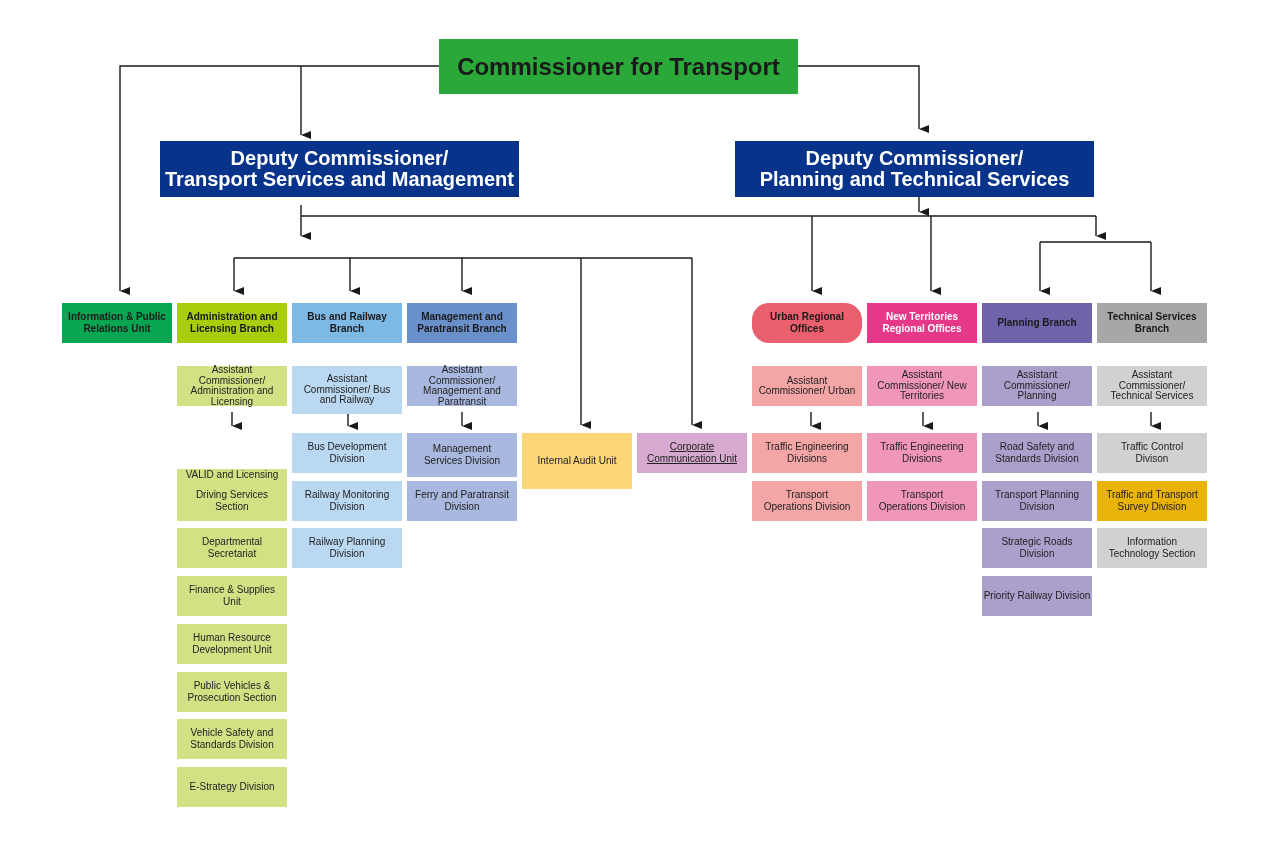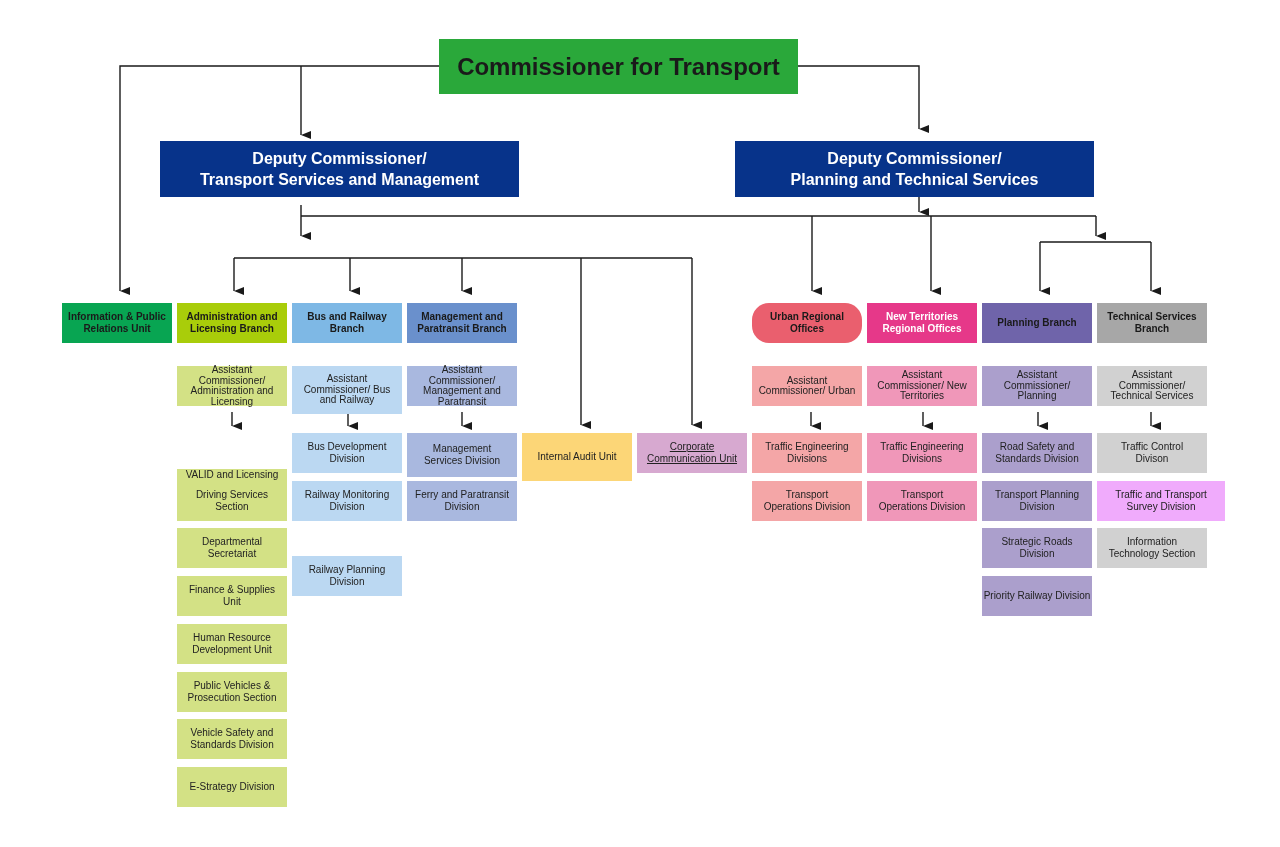--- a/index.html
+++ b/index.html
@@ -1,20 +1,20 @@
 <!DOCTYPE html>
 <html><head>
 <meta charset="utf-8">
 <style>
   html, body { margin:0; padding:0; background:#ffffff; }
   body { width:1280px; height:847px; position:relative; overflow:hidden; font-family:"Liberation Sans", sans-serif; }
   svg.lines { position:absolute; left:0; top:0; width:1280px; height:847px; }
   .box { position:absolute; display:flex; align-items:center; justify-content:center; text-align:center; box-sizing:border-box; color:#222; }
   .top { font-weight:bold; font-size:24px; color:#1a1a1a; }
-  .deputy { font-weight:bold; font-size:16px; color:#fff; line-height:21px; }
+  .deputy { font-weight:bold; font-size:20px; color:#fff; line-height:21px; }
   .branch { font-weight:bold; font-size:10px; line-height:12px; color:#1a1a1a; }
   .sub { font-size:10px; line-height:12px; color:#222; }
   .ac { font-size:10px; line-height:10.5px; color:#222; }
 </style>
 </head>
 <body>
 
 <svg class="lines" xmlns="http://www.w3.org/2000/svg">
   <defs>
     <marker id="arr" markerWidth="8" markerHeight="10" refX="4" refY="10" orient="auto" markerUnits="userSpaceOnUse">
@@ -65,21 +65,21 @@
 </div>
 <div class="box deputy" style="left:735px;top:141px;width:359px;height:56px;background:#07338a;flex-direction:column;">
   <span>Deputy Commissioner/</span>
   <span>Planning and Technical Services</span>
 </div>
 
 <div class="box branch" style="left:62px;top:303px;width:110px;height:40px;background:#08a552;padding:0 4px;">
   <span>Information &amp; Public Relations Unit</span>
 </div>
 
-<div class="box sub" style="left:522px;top:433px;width:110px;height:48px;background:#fcd677;">
+<div class="box sub" style="left:522px;top:433px;width:110px;height:56px;background:#fcd677;">
   <span>Internal Audit Unit</span>
 </div>
 <div class="box sub" style="left:637px;top:433px;width:110px;height:40px;background:#d7a9d0;padding:0 8px;text-decoration:underline;">
   <span>Corporate Communication Unit</span>
 </div>
 
 <div id="branches">
     <div class="box branch" style="left: 177px; top: 303px; width: 110px; height: 40px; background: rgb(169, 205, 10); padding: 0px 4px;">
       <span>Administration and Licensing Branch</span>
     </div>
@@ -115,21 +115,21 @@
     </div>
     <div class="box ac" style="left: 292px; top: 366px; width: 110px; height: 48px; background: rgb(187, 216, 242); padding: 0px 6px;">
       <span>Assistant Commissioner/ Bus and Railway</span>
     </div>
     <div class="box sub" style="left: 292px; top: 433px; width: 110px; height: 40px; background: rgb(187, 216, 242); padding: 0px 8px;">
       <span>Bus Development Division</span>
     </div>
     <div class="box sub" style="left: 292px; top: 480.7px; width: 110px; height: 40px; background: rgb(187, 216, 242); padding: 0px 8px;">
       <span>Railway Monitoring Division</span>
     </div>
-    <div class="box sub" style="left: 292px; top: 528.4px; width: 110px; height: 40px; background: rgb(187, 216, 242); padding: 0px 8px; margin-top: 28px;">
+    <div class="box sub" style="left: 292px; top: 528.4px; width: 110px; height: 40px; background: rgb(187, 216, 242); padding: 0px 8px;">
       <span>Railway Planning Division</span>
     </div>
     <div class="box branch" style="left: 407px; top: 303px; width: 110px; height: 40px; background: rgb(106, 144, 204); padding: 6px 4px;">
       <span>Management and Paratransit Branch</span>
     </div>
     <div class="box ac" style="left: 407px; top: 366px; width: 110px; height: 40px; background: rgb(169, 184, 223); padding: 0px 6px;">
       <span>Assistant Commissioner/ Management and Paratransit</span>
     </div>
     <div class="box sub" style="left: 407px; top: 433px; width: 110px; height: 44px; background: rgb(169, 184, 223); padding: 0px 8px;">
       <span>Management Services Division</span>
@@ -181,19 +181,19 @@
     </div>
     <div class="box branch" style="left: 1097px; top: 303px; width: 110px; height: 40px; background: rgb(167, 167, 167); padding: 0px 4px;">
       <span>Technical Services Branch</span>
     </div>
     <div class="box ac" style="left: 1097px; top: 366px; width: 110px; height: 40px; background: rgb(209, 209, 209); padding: 0px 6px;">
       <span>Assistant Commissioner/ Technical Services</span>
     </div>
     <div class="box sub" style="left: 1097px; top: 433px; width: 110px; height: 40px; background: rgb(209, 209, 209); padding: 0px 8px;">
       <span>Traffic Control Divison</span>
     </div>
-    <div class="box sub" style="left: 1097px; top: 480.7px; width: 128px; height: 40px; background: #f0abfc; padding: 0px 8px;">
+    <div class="box sub" style="left: 1097px; top: 480.7px; width: 110px; height: 40px; background: #eab308; padding: 0px 8px;">
       <span>Traffic and Transport Survey Division</span>
     </div>
     <div class="box sub" style="left: 1097px; top: 528.4px; width: 110px; height: 40px; background: rgb(209, 209, 209); padding: 0px 8px;">
       <span>Information Technology Section</span>
     </div>
   </div>
 
 </body></html>

